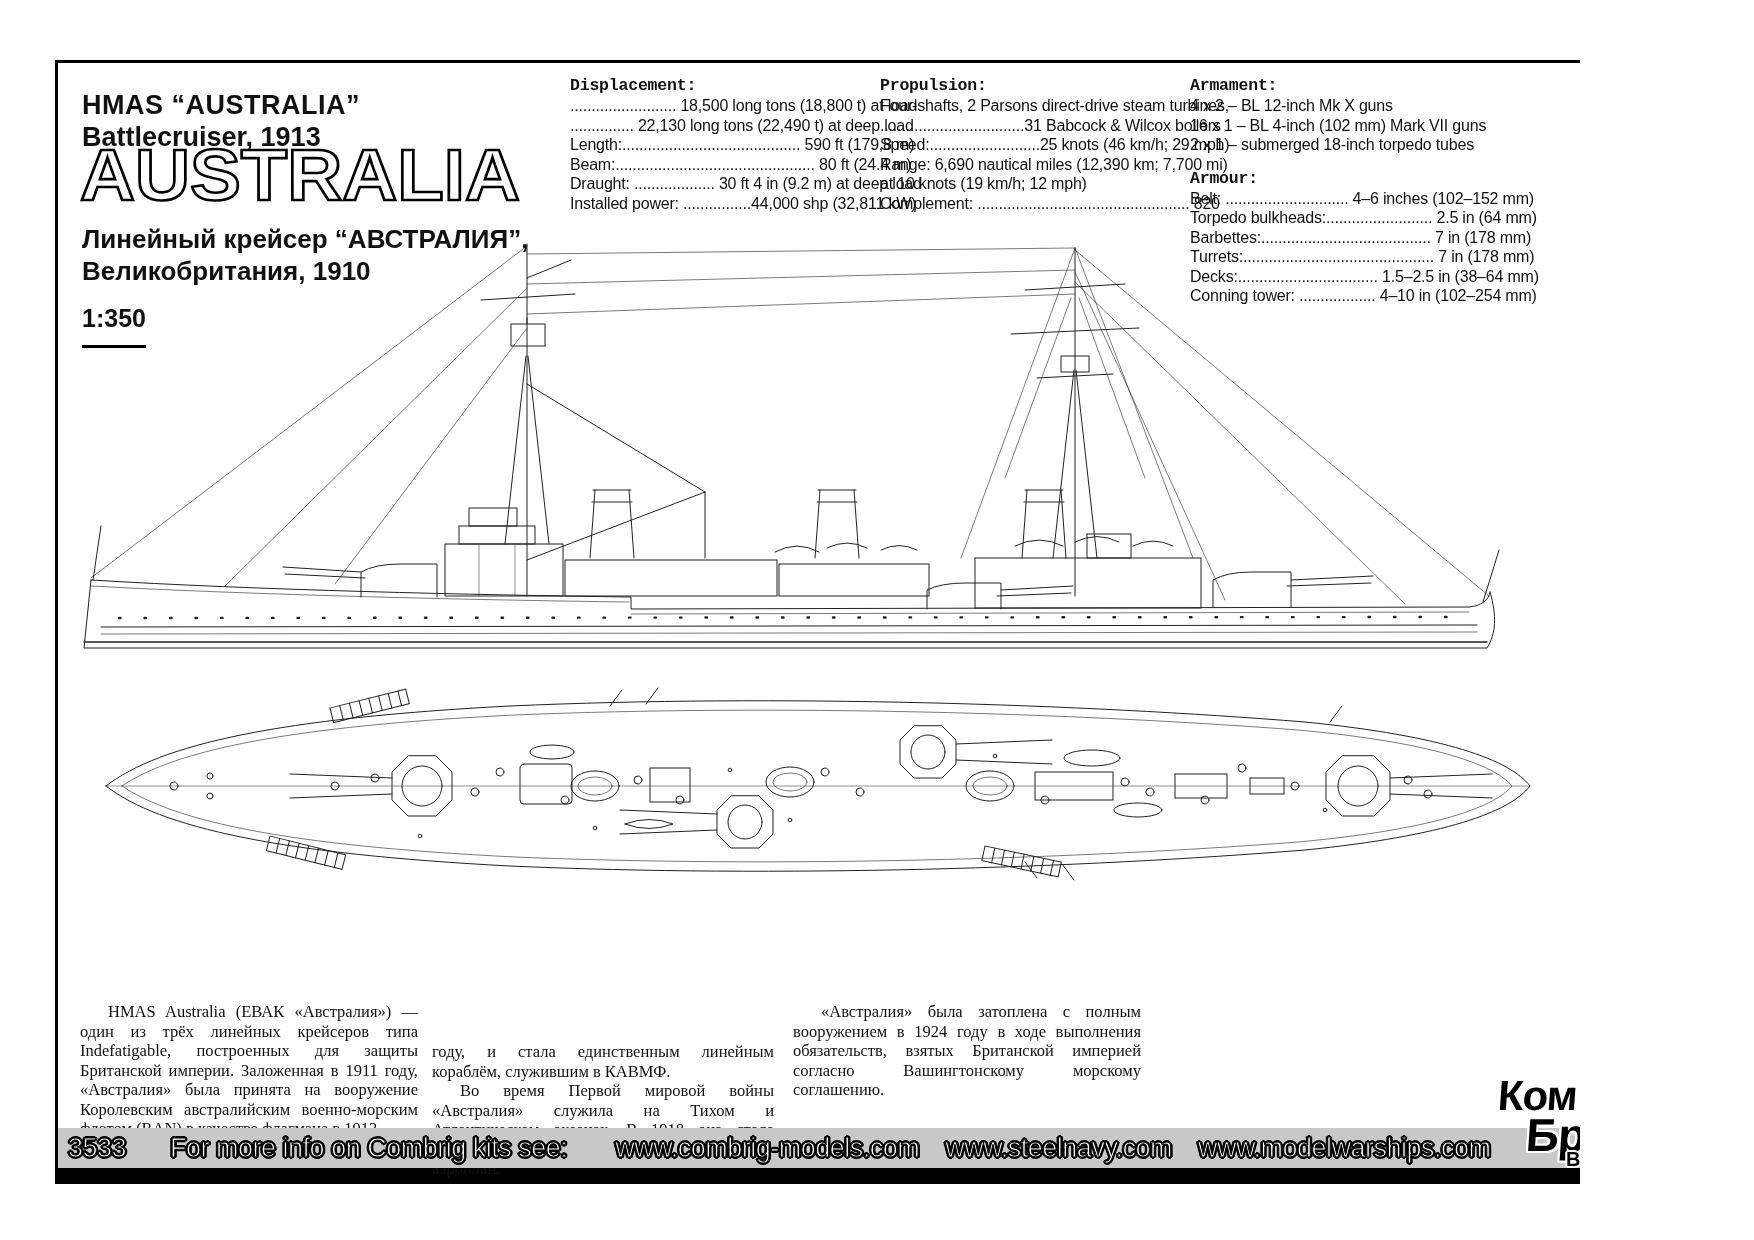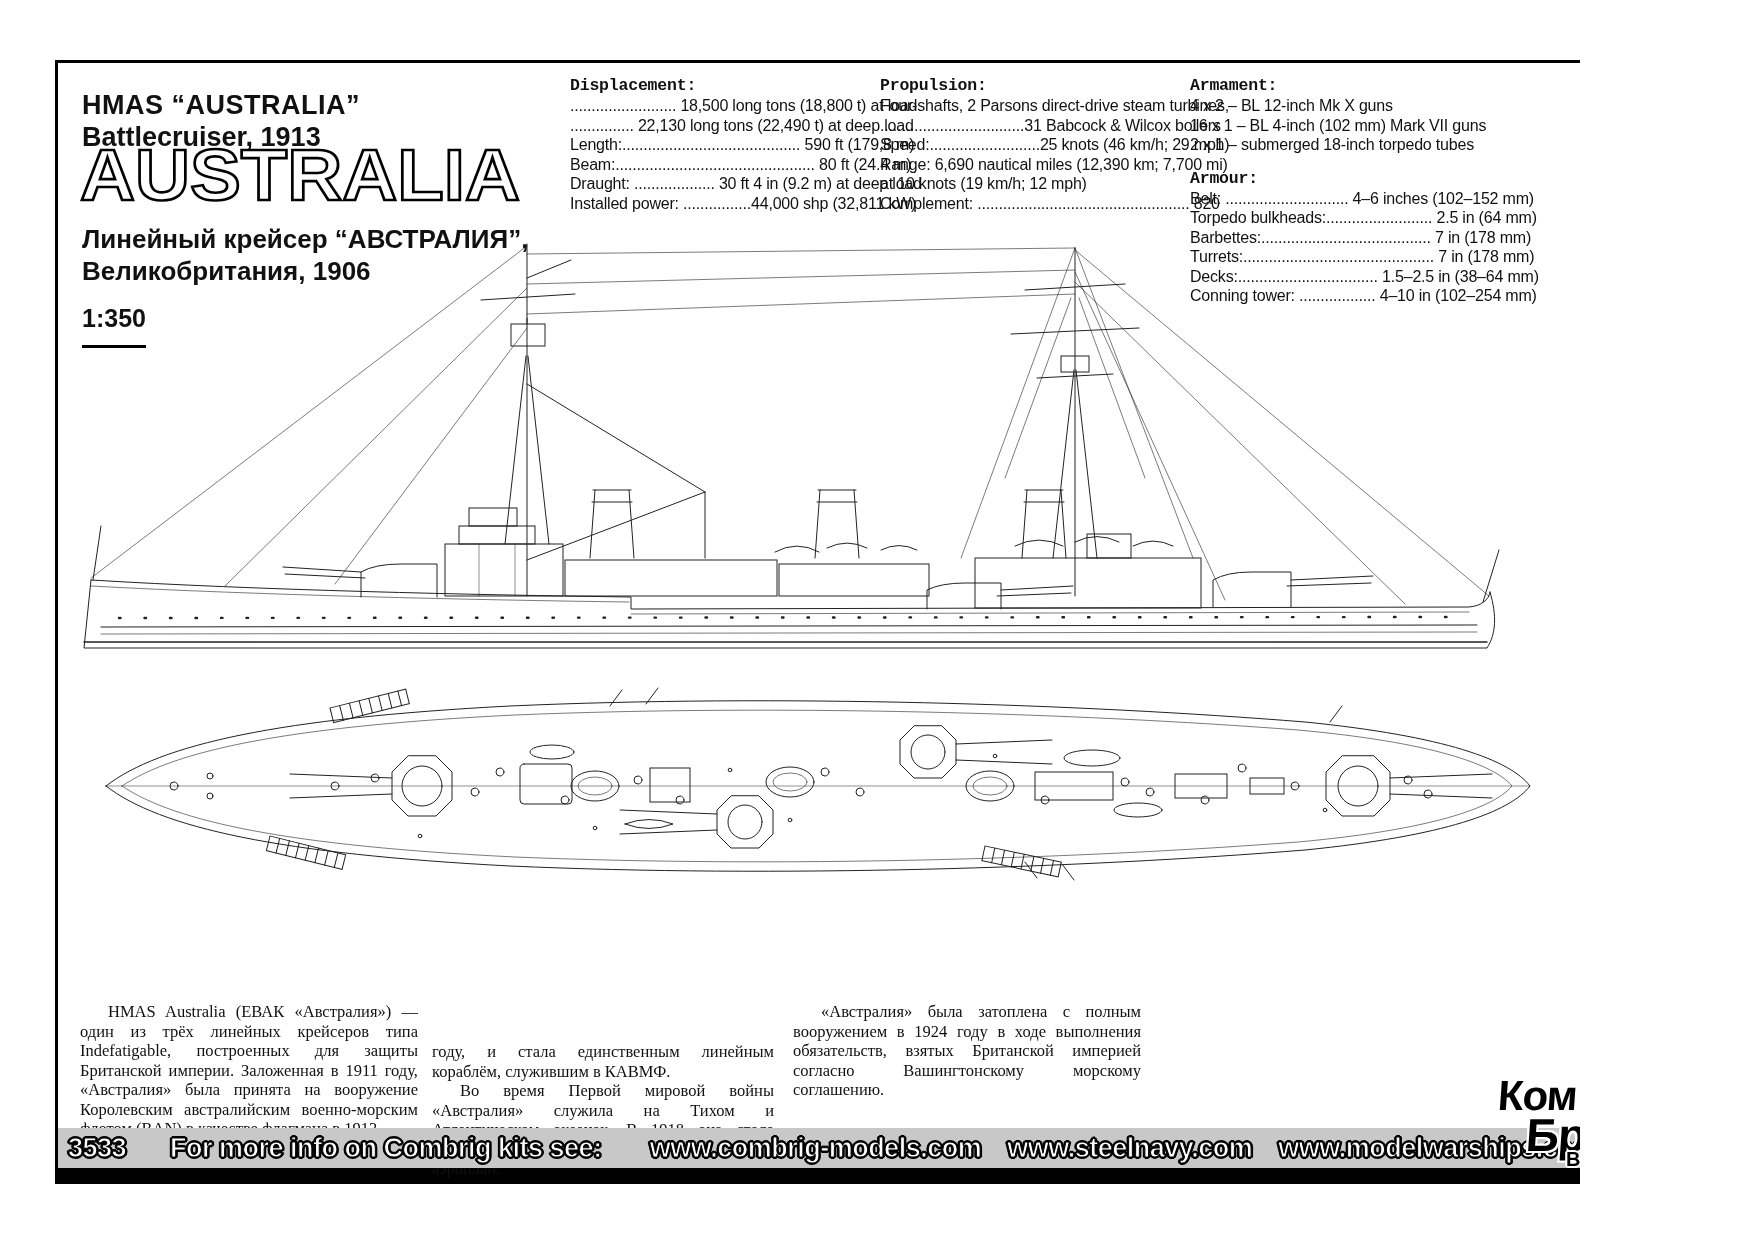--- a/index.html
+++ b/index.html
@@ -27,21 +27,21 @@
   .hist{position:absolute;top:1002px;font-family:"Liberation Serif",serif;font-size:16.5px;
         line-height:19.5px;text-align:justify;}
   .hist p{margin:0;}
   .hist p.ind{text-indent:28px;}
   .hist-1{left:80px;width:338px;}
   .hist-2{left:432px;width:342px;margin-top:40px;}
   .hist-3{left:793px;width:348px;}
   
   .footer-bar{position:absolute;left:58px;top:1128px;width:1639px;height:40px;background:#c8c8c8;
               display:flex;align-items:center;gap:26px;padding-left:10px;box-sizing:border-box;}
-  .ft{font-weight:bold;font-size:27px;letter-spacing:-0.5px;color:#fff;white-space:nowrap;
+  .ft{font-weight:normal;font-size:27px;letter-spacing:-0.5px;color:#fff;white-space:nowrap;
       -webkit-text-stroke:1px #000;
       text-shadow:2px 0 #000,-2px 0 #000,0 2px #000,0 -2px #000,
                   1.4px 1.4px #000,-1.4px -1.4px #000,1.4px -1.4px #000,-1.4px 1.4px #000;}
   .ft.tag{margin-left:18px;}
   .ft.u1{margin-left:22px;}
   
   .logo{position:absolute;left:1490px;top:1020px;width:215px;height:160px;z-index:5;}
   .logo-star{position:absolute;left:112px;top:2px;font-size:66px;color:#000;
              transform:rotate(16deg);line-height:1;}
   .logo-hs{position:absolute;left:132px;top:26px;font-size:24px;color:#fff;
@@ -63,21 +63,21 @@
 
 <div class="page">
   <div class="frame"></div>
 
   <div class="kit-title">HMAS “AUSTRALIA”</div>
   <div class="kit-subtitle">Battlecruiser, 1913</div>
   <svg class="big-name" width="460" height="80">
     <text x="2" y="64" font-family="Liberation Sans, sans-serif" font-size="72" font-weight="bold" fill="#ffffff" stroke="#000000" stroke-width="2.6" textLength="440" lengthAdjust="spacingAndGlyphs">AUSTRALIA</text>
   </svg>
   <div class="ru-title1">Линейный крейсер “АВСТРАЛИЯ”,</div>
-  <div class="ru-title2">Великобритания, 1906</div>
+  <div class="ru-title2">Великобритания, 1910</div>
   <div class="scale">1:350</div>
 
   <section class="spec" style="left:570px;top:76px;">
     <h3>Displacement:</h3>
     <div class="ln">......................... 18,500 long tons (18,800 t) at load</div>
     <div class="ln">............... 22,130 long tons (22,490 t) at deep load</div>
     <div class="ln">Length:.......................................... 590 ft (179,8 m)</div>
     <div class="ln">Beam:............................................... 80 ft (24.4 m)</div>
     <div class="ln">Draught: ................... 30 ft 4 in (9.2 m) at deep load</div>
     <div class="ln">Installed power: ................44,000 shp (32,811 kW)</div>

